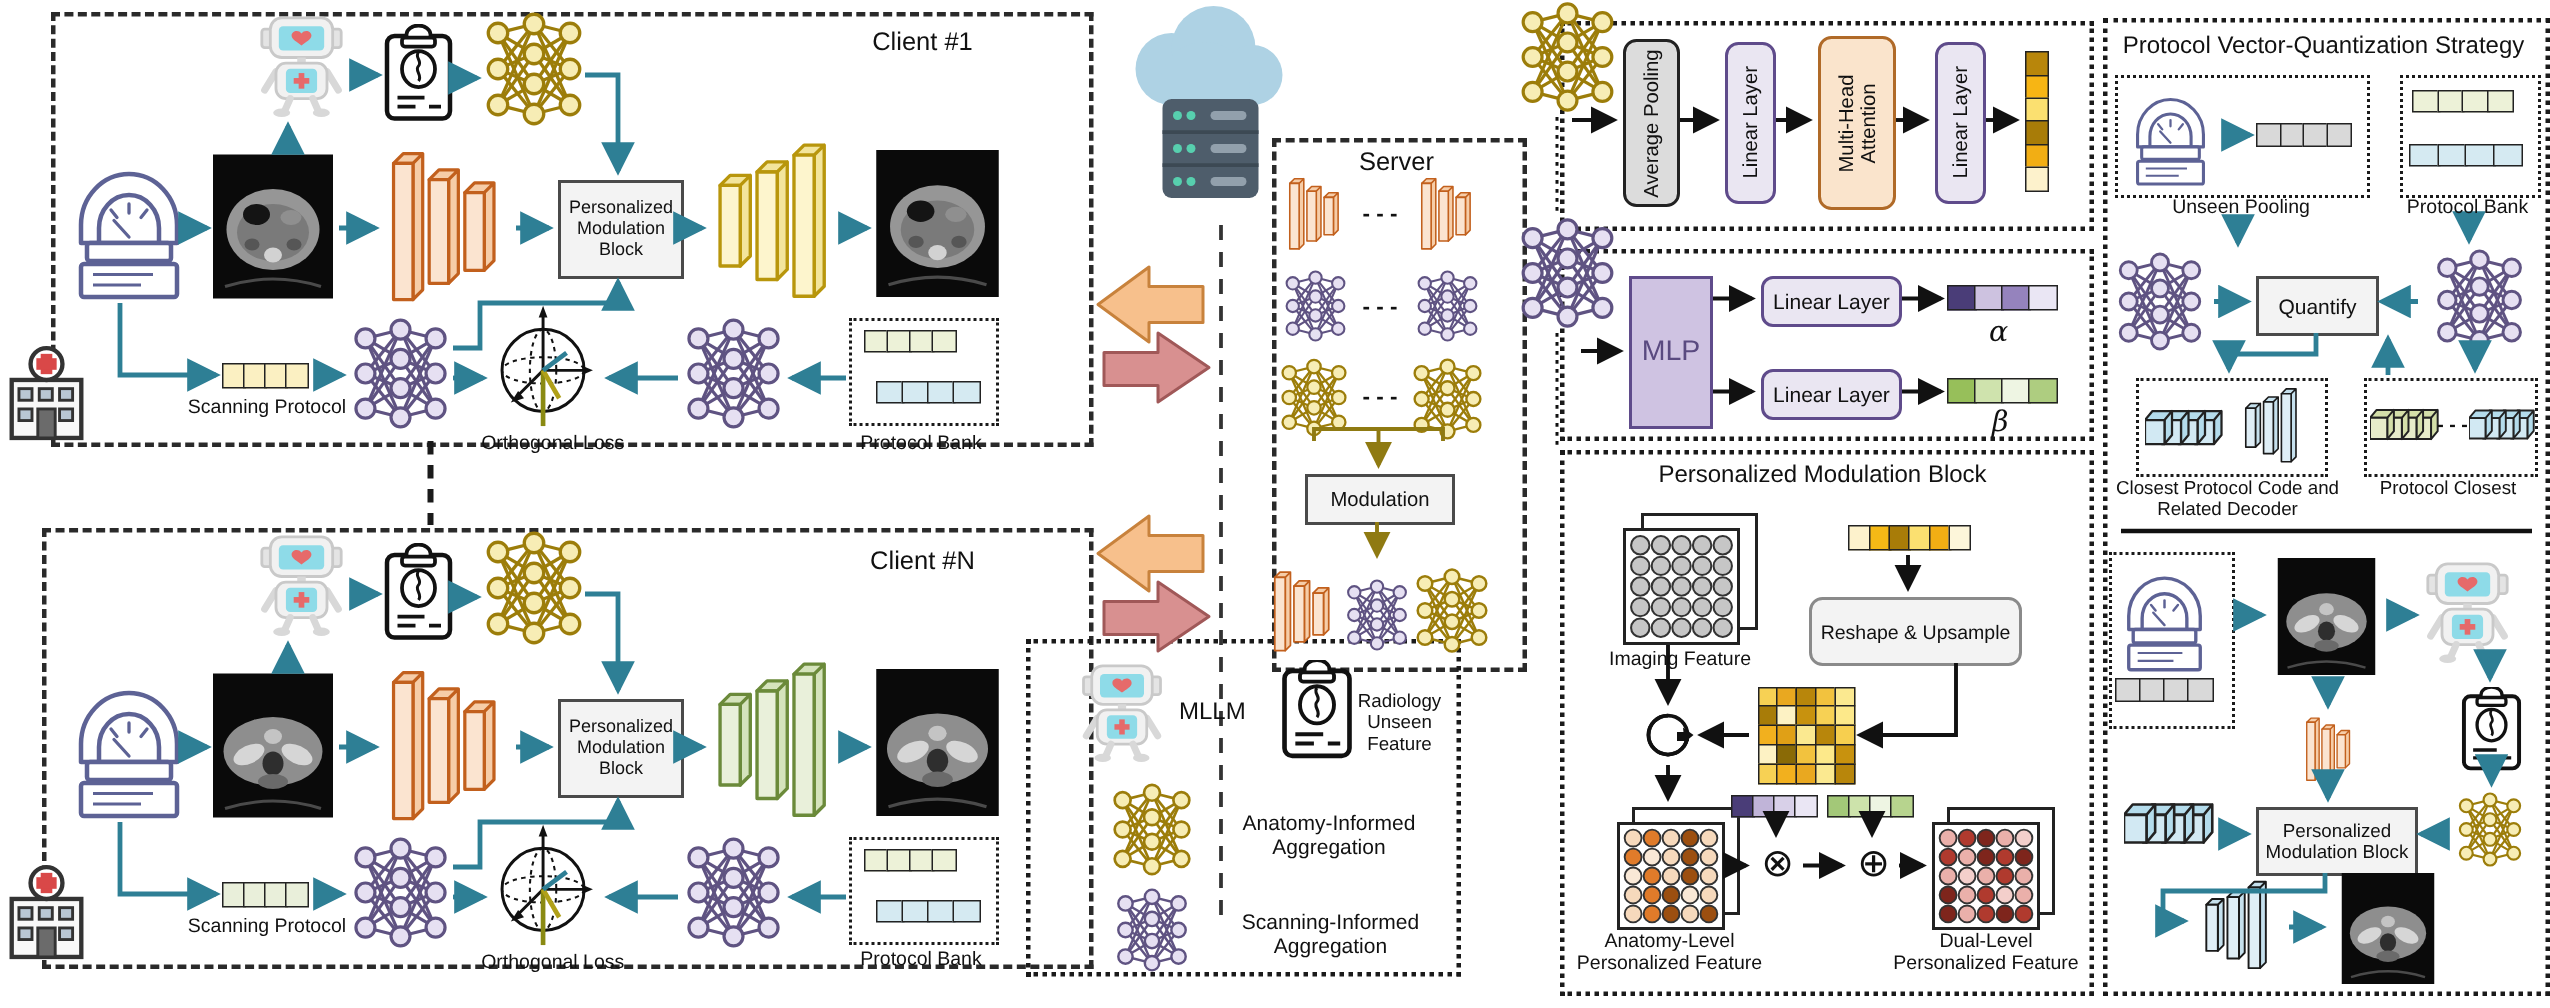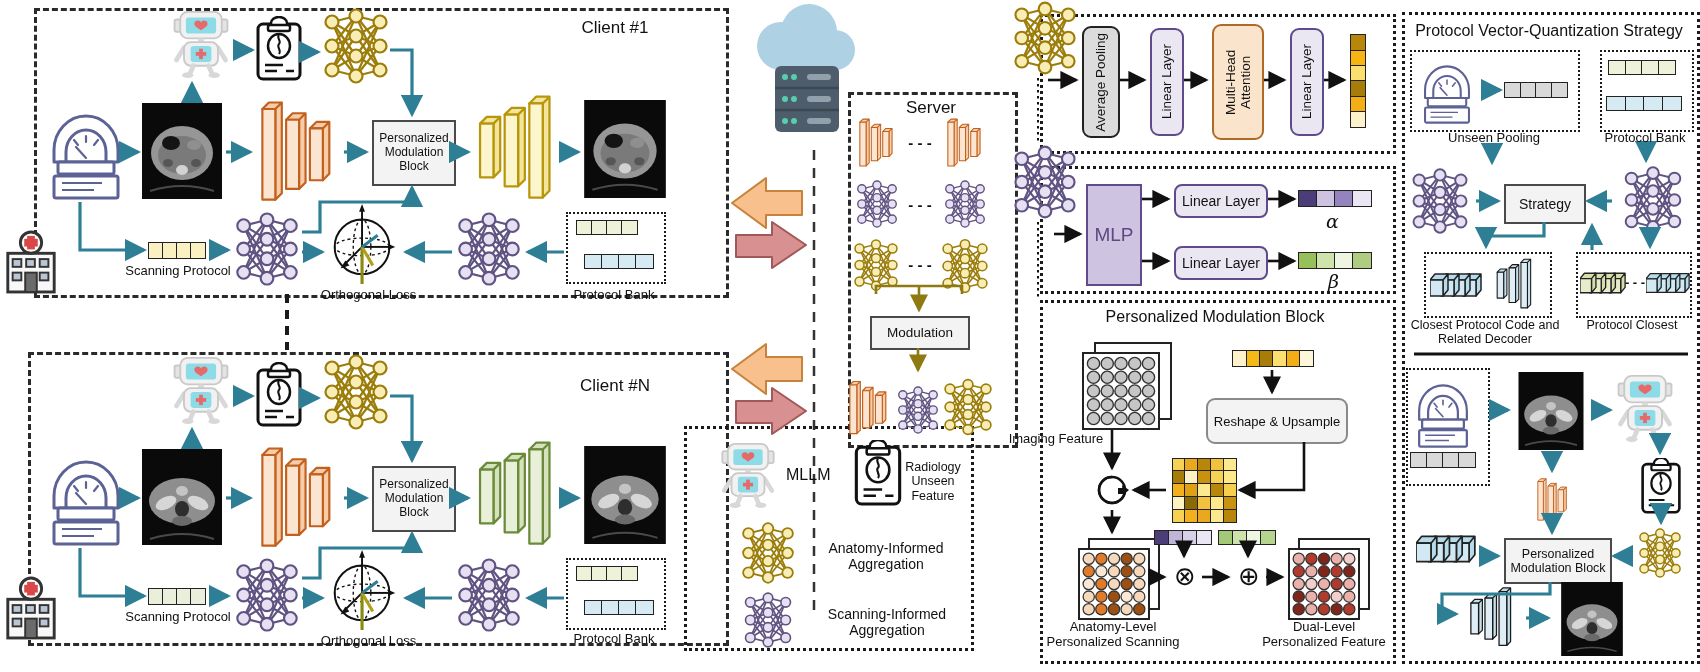--- a/index.html
+++ b/index.html
@@ -303,21 +303,21 @@
     <span style="background: rgb(237, 242, 216);"></span>
   </div>
 <div class="abs cells z4" style="left:586px;top:254px;width:68px;height:15px">
     <span style="background: rgb(213, 234, 242);"></span>
     <span style="background: rgb(213, 234, 242);"></span>
     <span style="background: rgb(213, 234, 242);"></span>
     <span style="background: rgb(213, 234, 242);"></span>
   </div>
 <div class="abs lbl z6" style="left:566px;top:288px;width:96px">Protocol Bank</div>
 
-<div class="abs ttl z6" style="left:540px;top:376px;width:150px;text-align:center">Client #N</div>
+<div class="abs ttl z6" style="left:540px;top:364px;width:150px;text-align:center">Client #N</div>
 <svg class="abs z4" style="left:44px;top:444px;width:84px;height:102px">
     <use href="#scanner"></use>
   </svg>
 <svg class="abs z4" style="left:142px;top:448px;width:80px;height:98px">
     <use href="#ct2"></use>
   </svg>
 <svg class="abs z4" style="left:172px;top:356px;width:58px;height:68px">
     <use href="#robot"></use>
   </svg>
 <svg class="abs z4" style="left:256px;top:362px;width:46px;height:66px">
@@ -493,21 +493,21 @@
       <circle cx="35" cy="48" r="5.8" fill="#c6c6c6" stroke="#333" stroke-width="1.3"></circle>
       <circle cx="48" cy="48" r="5.8" fill="#c6c6c6" stroke="#333" stroke-width="1.3"></circle>
       <circle cx="61" cy="48" r="5.8" fill="#c6c6c6" stroke="#333" stroke-width="1.3"></circle>
       <circle cx="9" cy="61" r="5.8" fill="#c6c6c6" stroke="#333" stroke-width="1.3"></circle>
       <circle cx="22" cy="61" r="5.8" fill="#c6c6c6" stroke="#333" stroke-width="1.3"></circle>
       <circle cx="35" cy="61" r="5.8" fill="#c6c6c6" stroke="#333" stroke-width="1.3"></circle>
       <circle cx="48" cy="61" r="5.8" fill="#c6c6c6" stroke="#333" stroke-width="1.3"></circle>
       <circle cx="61" cy="61" r="5.8" fill="#c6c6c6" stroke="#333" stroke-width="1.3"></circle>
     </svg>
   </div>
-<div class="abs lbl z6" style="left:1000px;top:432px;width:112px">Imaging Feature</div>
+<div class="abs lbl z6" style="left:1064px;top:432px;width:112px">Imaging Feature</div>
 <div class="abs cells z4" style="left:1234px;top:350px;width:80px;height:17px">
     <span style="background: rgb(253, 242, 204);"></span>
     <span style="background: rgb(245, 185, 22);"></span>
     <span style="background: rgb(168, 124, 8);"></span>
     <span style="background: rgb(251, 224, 112);"></span>
     <span style="background: rgb(242, 174, 20);"></span>
     <span style="background: rgb(253, 246, 218);"></span>
   </div>
 <div class="abs rbox z4" style="left:1206px;top:398px;width:138px;height:42px;font-size:13px">Reshape &amp; Upsample</div>
 <div class="abs grid25 z4" style="left:1172px;top:458px;width:64px;height:64px">
@@ -563,21 +563,21 @@
       <circle cx="35" cy="48" r="5.8" fill="#9c4f10" stroke="#333" stroke-width="1.3"></circle>
       <circle cx="48" cy="48" r="5.8" fill="#f9e8d6" stroke="#333" stroke-width="1.3"></circle>
       <circle cx="61" cy="48" r="5.8" fill="#f6d9bc" stroke="#333" stroke-width="1.3"></circle>
       <circle cx="9" cy="61" r="5.8" fill="#f6d9bc" stroke="#333" stroke-width="1.3"></circle>
       <circle cx="22" cy="61" r="5.8" fill="#e07b2a" stroke="#333" stroke-width="1.3"></circle>
       <circle cx="35" cy="61" r="5.8" fill="#9c4f10" stroke="#333" stroke-width="1.3"></circle>
       <circle cx="48" cy="61" r="5.8" fill="#f6d9bc" stroke="#333" stroke-width="1.3"></circle>
       <circle cx="61" cy="61" r="5.8" fill="#9c4f10" stroke="#333" stroke-width="1.3"></circle>
     </svg>
   </div>
-<div class="abs lbl z6" style="left:1046px;top:620px;width:134px">Anatomy-Level Personalized Scanning</div>
+<div class="abs lbl z6" style="left:1046px;top:620px;width:134px">Anatomy-Level Personalized Feature</div>
 <div class="abs cells z4" style="left:1156px;top:530px;width:56px;height:15px">
     <span style="background: rgb(74, 61, 120);"></span>
     <span style="background: rgb(192, 180, 216);"></span>
     <span style="background: rgb(216, 208, 232);"></span>
     <span style="background: rgb(234, 230, 244);"></span>
   </div>
 <div class="abs cells z4" style="left:1220px;top:530px;width:56px;height:15px">
     <span style="background: rgb(163, 200, 120);"></span>
     <span style="background: rgb(205, 227, 171);"></span>
     <span style="background: rgb(238, 245, 227);"></span>
@@ -639,21 +639,21 @@
 <div class="abs cells z4" style="left:1608px;top:96px;width:74px;height:15px">
     <span style="background: rgb(213, 234, 242);"></span>
     <span style="background: rgb(213, 234, 242);"></span>
     <span style="background: rgb(213, 234, 242);"></span>
     <span style="background: rgb(213, 234, 242);"></span>
   </div>
 <div class="abs lbl z6" style="left:1596px;top:131px;width:98px">Protocol Bank</div>
 <svg class="abs z4 ic-pnet" style="left:1408px;top:168px;width:64px;height:66px">
     <use href="#net"></use>
   </svg>
-<div class="abs gbox z4" style="left:1504px;top:184px;width:78px;height:36px;font-size:14px">Strategy</div>
+<div class="abs gbox z4" style="left:1504px;top:184px;width:78px;height:36px;font-size:14px">Quantify</div>
 <svg class="abs z4 ic-pnet" style="left:1618px;top:166px;width:70px;height:68px">
     <use href="#net"></use>
   </svg>
 <div class="abs dot2 z1" style="left:1424px;top:252px;width:124px;height:62px"></div>
 <svg class="abs z4 ic-bcube" style="left:1430px;top:270px;width:52px;height:30px">
     <use href="#cubes4"></use>
   </svg>
 <svg class="abs z4 ic-bdec" style="left:1488px;top:256px;width:54px;height:54px">
     <use href="#dec"></use>
   </svg>

